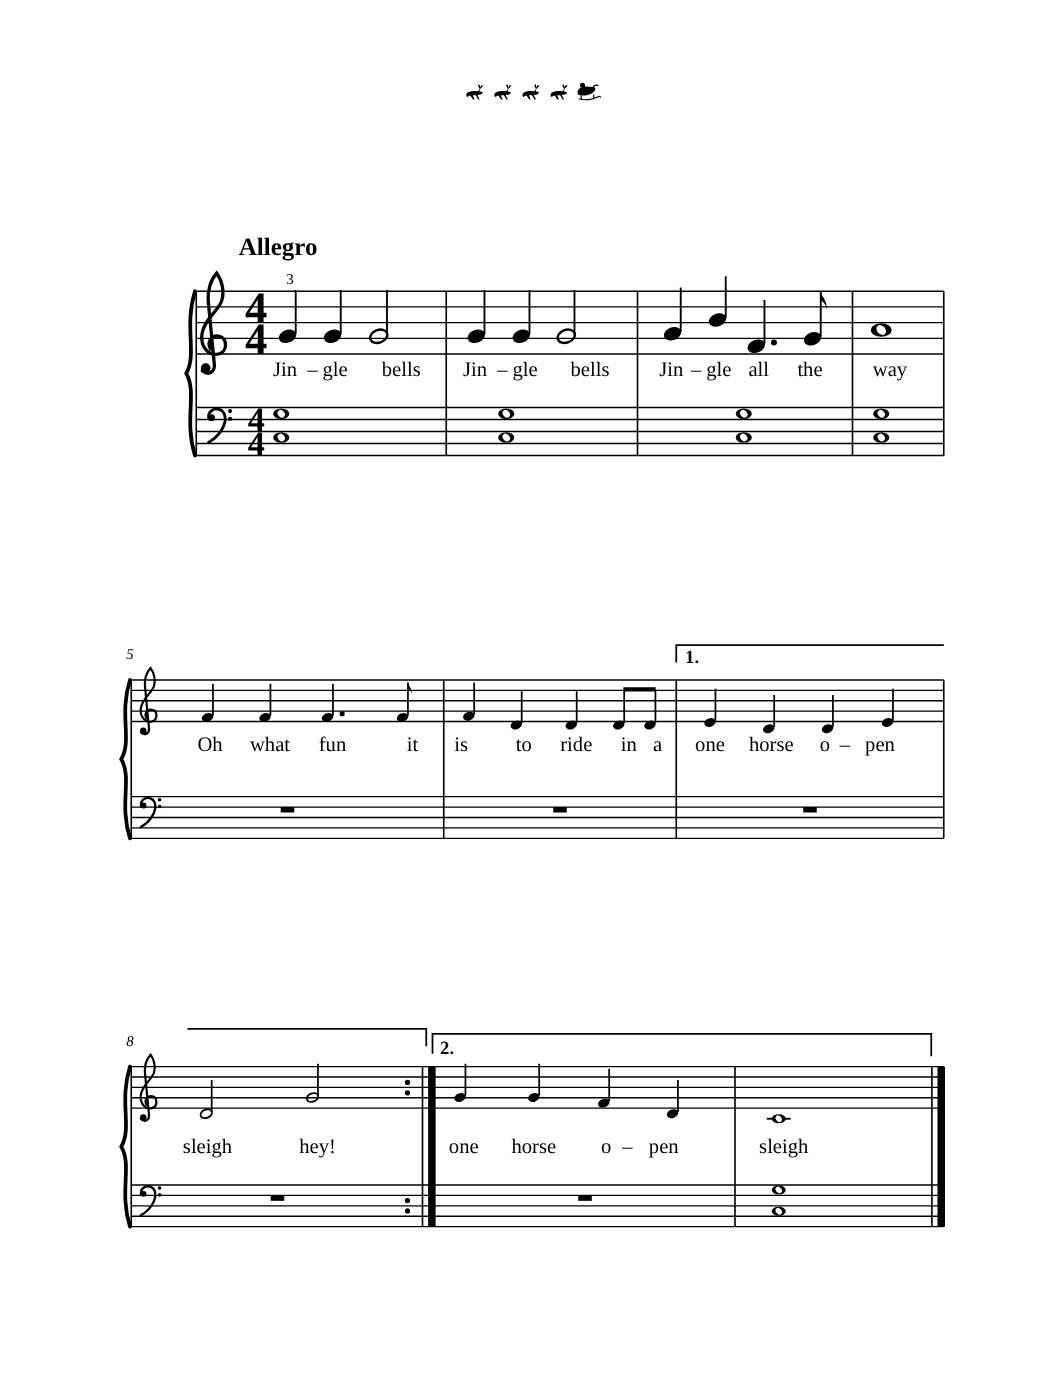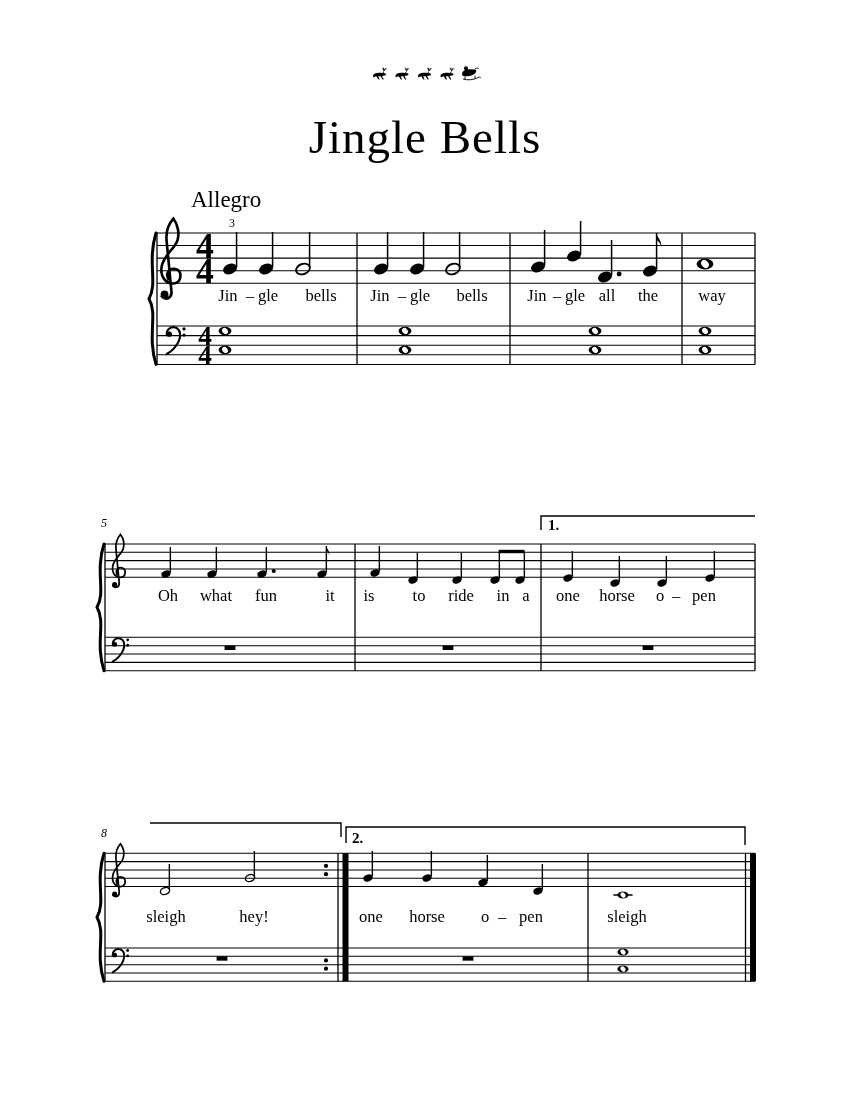--- a/index.html
+++ b/index.html
@@ -1,21 +1,21 @@
 <!DOCTYPE html>
 <html><head>
 <meta charset="utf-8">
 <style>
   html,body{margin:0;padding:0;background:#fff;}
   .page{position:relative;width:850px;height:1100px;background:#ffffff;overflow:hidden;
         font-family:"Liberation Serif", serif;color:#000;}
   .decor{position:absolute;left:371px;top:60px;}
   .title{position:absolute;left:0;right:0;top:110px;text-align:center;
          font-size:47px;font-weight:normal;letter-spacing:1px;}
-  .tempo{position:absolute;left:191px;top:187px;font-size:23px;font-weight:normal;}
+  .tempo{position:absolute;left:191px;top:187px;font-size:20px;font-weight:bold;}
   svg.score{position:absolute;left:0;top:0;}
   svg text{font-family:"Liberation Serif", serif;}
 </style>
 </head>
 <body>
 
 <div class="page">
 
   <svg class="decor" width="112" height="30" viewBox="0 0 112 30">
     <g fill="#000">
@@ -35,21 +35,20 @@
       <path d="M13,10.8 L11.6,8.2 M13,10.8 L12.2,7.6 M13.2,10.6 L14.6,8 M13.2,10.6 L15.4,8.4" stroke="#000" stroke-width="0.8" fill="none"></path>
     </g>
     <g transform="translate(90,6)" fill="#000">
       <circle cx="5" cy="2.2" r="2"></circle>
       <path d="M1,8.5 C1,5 4,3 8,3.2 L13.5,3.6 C15,3.7 15.8,5 15,6.3 C13.4,8.8 9.5,10.3 5.5,10.3 C2.8,10.3 1,9.8 1,8.5 Z"></path>
       <path d="M13.5,3.6 C14.8,2 16.6,1.6 17.6,2.6" stroke="#000" stroke-width="1" fill="none"></path>
       <path d="M2,13 C6,14.4 13,14 17,11.6 C18.4,10.7 19.4,11.1 19.7,12.1 M4,10.5 L4,13.4 M14,9.6 L14,12.8" stroke="#000" stroke-width="0.9" fill="none"></path>
     </g>
   </svg>
 
-  <div class="title">Jingle Bells</div>
   <div class="tempo">Allegro</div>
 
   <svg class="score" width="850" height="1100" viewBox="0 0 850 1100">
       <line x1="157" x2="755" y1="233" y2="233" stroke="#000000" stroke-width="1.05"></line>
       <line x1="157" x2="755" y1="245.55" y2="245.55" stroke="#000000" stroke-width="1.05"></line>
       <line x1="157" x2="755" y1="258.1" y2="258.1" stroke="#000000" stroke-width="1.05"></line>
       <line x1="157" x2="755" y1="270.65" y2="270.65" stroke="#000000" stroke-width="1.05"></line>
       <line x1="157" x2="755" y1="283.2" y2="283.2" stroke="#000000" stroke-width="1.05"></line>
       <line x1="157" x2="755" y1="326" y2="326" stroke="#000000" stroke-width="1.05"></line>
       <line x1="157" x2="755" y1="335.6" y2="335.6" stroke="#000000" stroke-width="1.05"></line>

